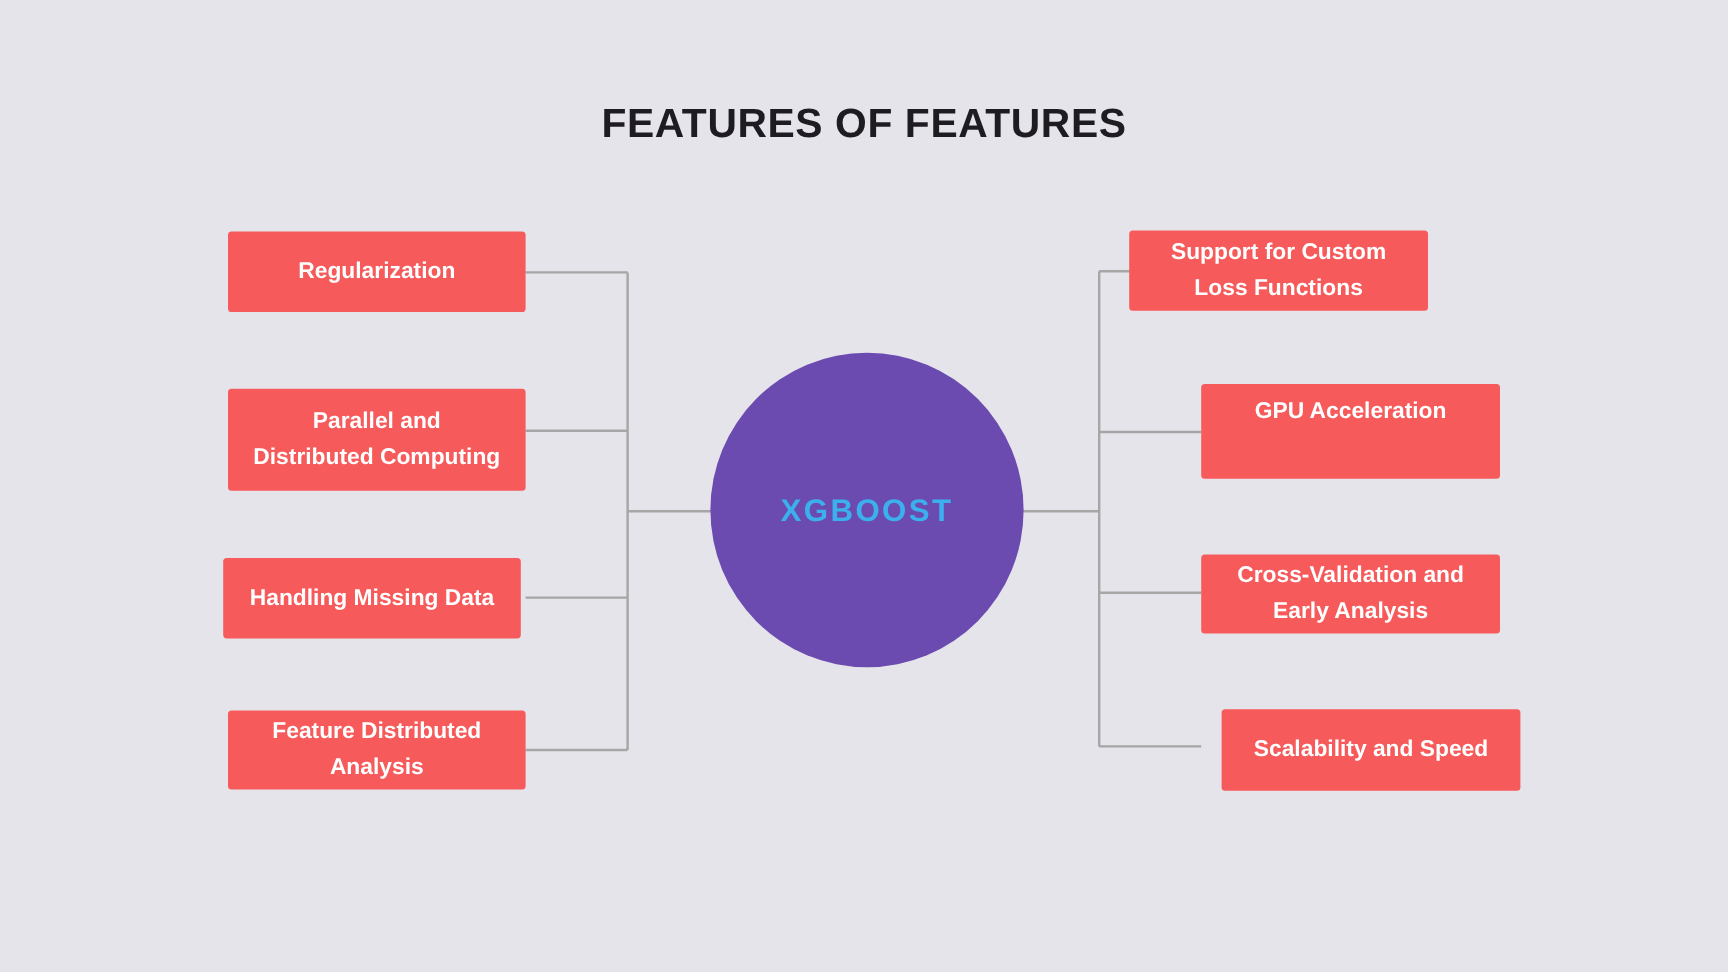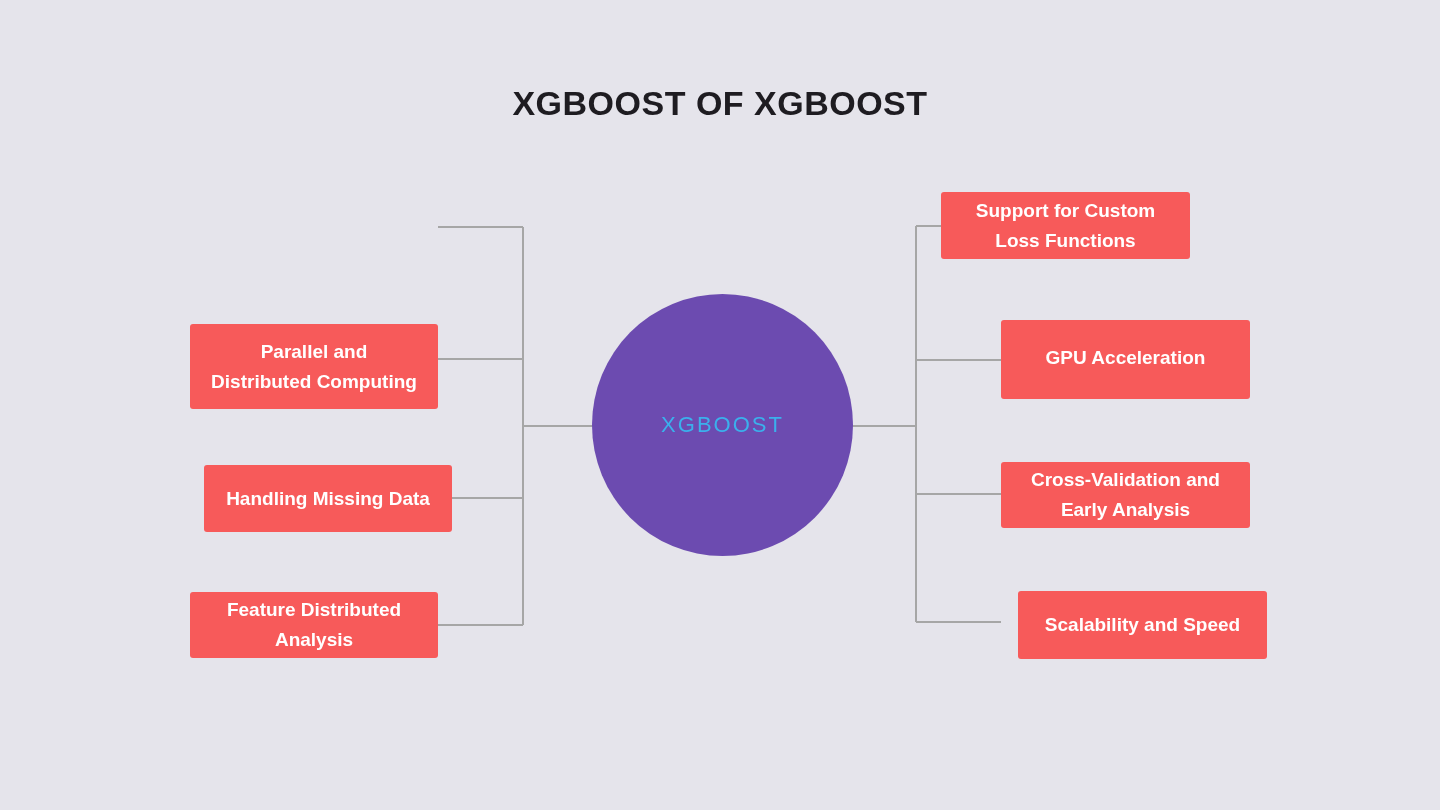--- a/index.html
+++ b/index.html
@@ -50,61 +50,64 @@
     justify-content: center;
     text-align: center;
     font-size: 19px;
     font-weight: 700;
     line-height: 30px;
     white-space: pre-line;
     padding: 0 4px;
   }
   .lb0 { left: 190px; top: 193px; width: 248px; height: 67px; }
   .lb1 { left: 190px; top: 324px; width: 248px; height: 85px; }
-  .lb2 { left: 204px; top: 465px; width: 248px; height: 67px; }
+  .lb2 { left: 186px; top: 465px; width: 248px; height: 67px; }
   .lb3 { left: 190px; top: 592px; width: 248px; height: 66px; }
   .rb0 { left: 941px; top: 192px; width: 249px; height: 67px; }
   .rb1 { left: 1001px; top: 320px; width: 249px; height: 79px;
-         align-items: flex-start; padding-top: 23px; }
+         align-items: flex-start; padding-top: 8px; }
   .rb2 { left: 1001px; top: 462px; width: 249px; height: 66px; }
   .rb3 { left: 1001px; top: 591px; width: 249px; height: 68px; margin-left: 17px; }
   .center-node {
     position: absolute;
     left: 592px;
     top: 294px;
     width: 261px;
     height: 262px;
     border-radius: 50%;
     background: var(--circle-purple);
     display: flex;
     align-items: center;
     justify-content: center;
   }
   .center-node-label {
     color: var(--center-text-blue);
-    font-size: 22px;
-    font-weight: 400;
+    font-size: 26px;
+    font-weight: 700;
     letter-spacing: 2px;
     text-align: right;
   }
 </style>
 </head>
 <body>
 
 <div class="canvas">
 
-  <h1 class="page-title">XGBOOST OF XGBOOST</h1>
+  <h1 class="page-title">FEATURES OF FEATURES</h1>
 
   <svg class="connectors" width="1440" height="810" viewBox="0 0 1440 810" aria-hidden="true">
 
     <path d="M438 227 H523 M438 359 H523 M438 498 H523 M438 625 H523 M523 227 V625 M523 426 H600" fill="none" stroke="#a6a6a6" stroke-width="2"></path>
 
     <path d="M1001 226 H916 M1001 360 H916 M1001 494 H916 M1001 622 H916 M916 226 V622 M845 426 H916" fill="none" stroke="#a6a6a6" stroke-width="2"></path>
   </svg>
 
+  <div class="feature-box lb0">
+    <span>Regularization</span>
+  </div>
   <div class="feature-box lb1">
     <span>Parallel and
 Distributed Computing</span>
   </div>
   <div class="feature-box lb2">
     <span>Handling Missing Data</span>
   </div>
   <div class="feature-box lb3">
     <span>Feature Distributed
 Analysis</span>

